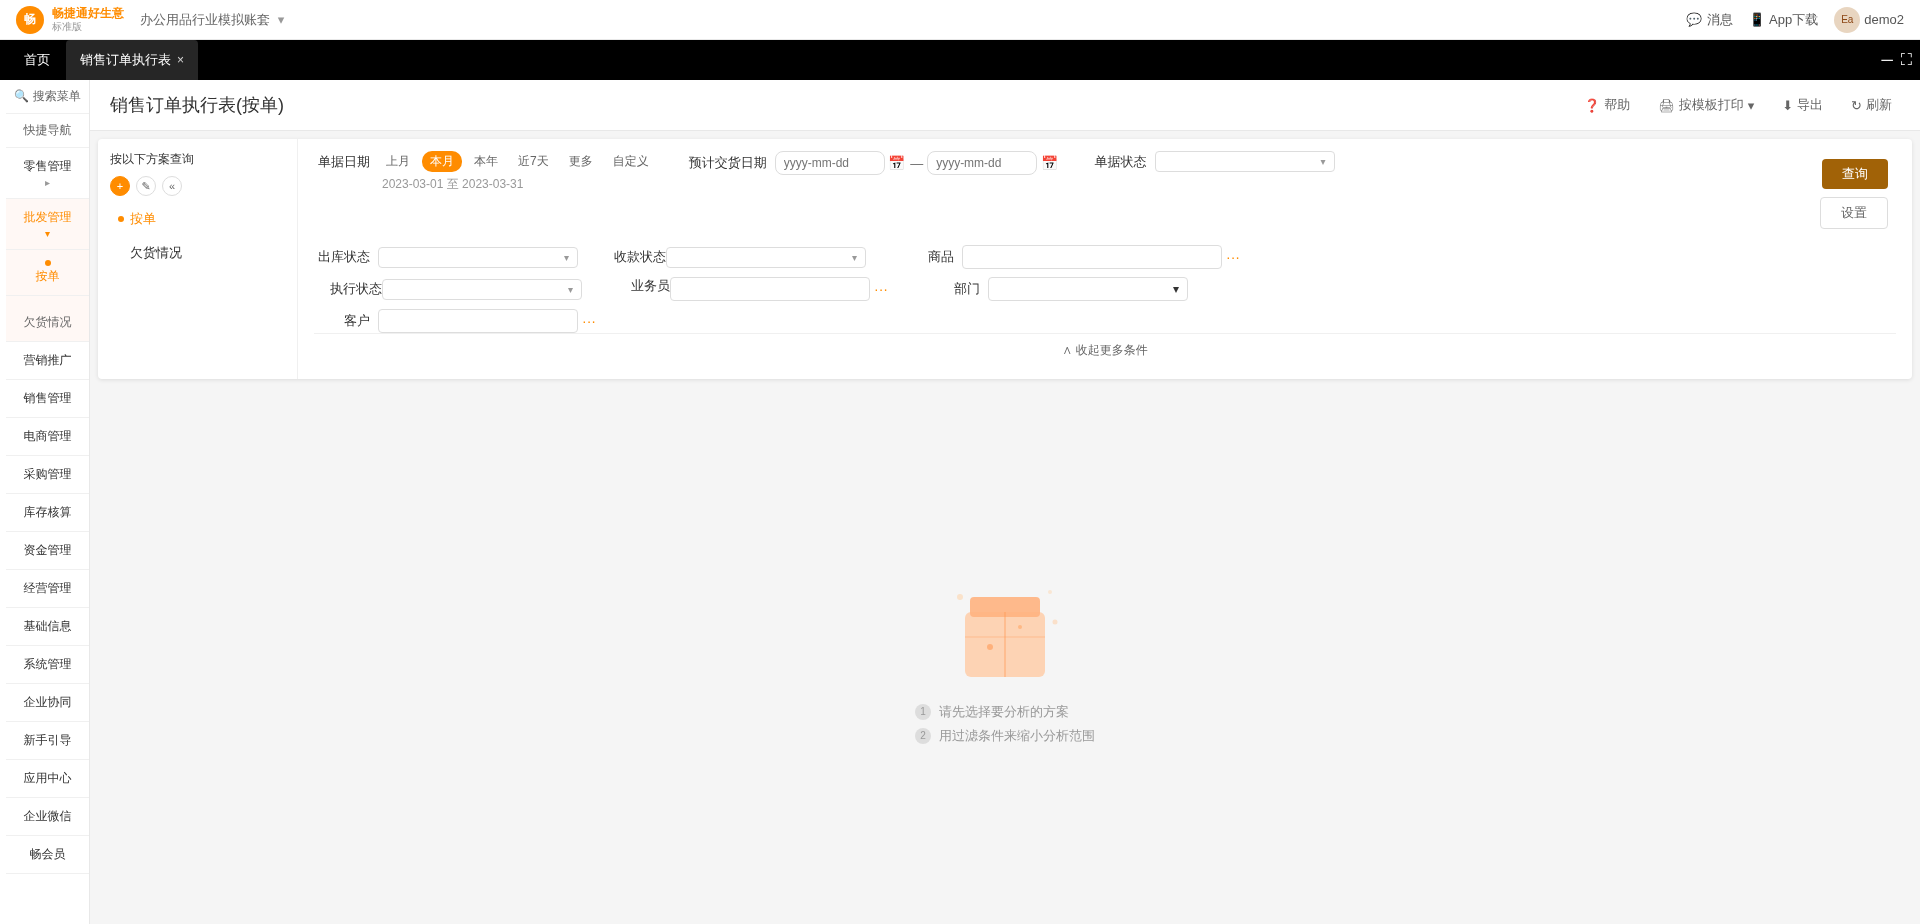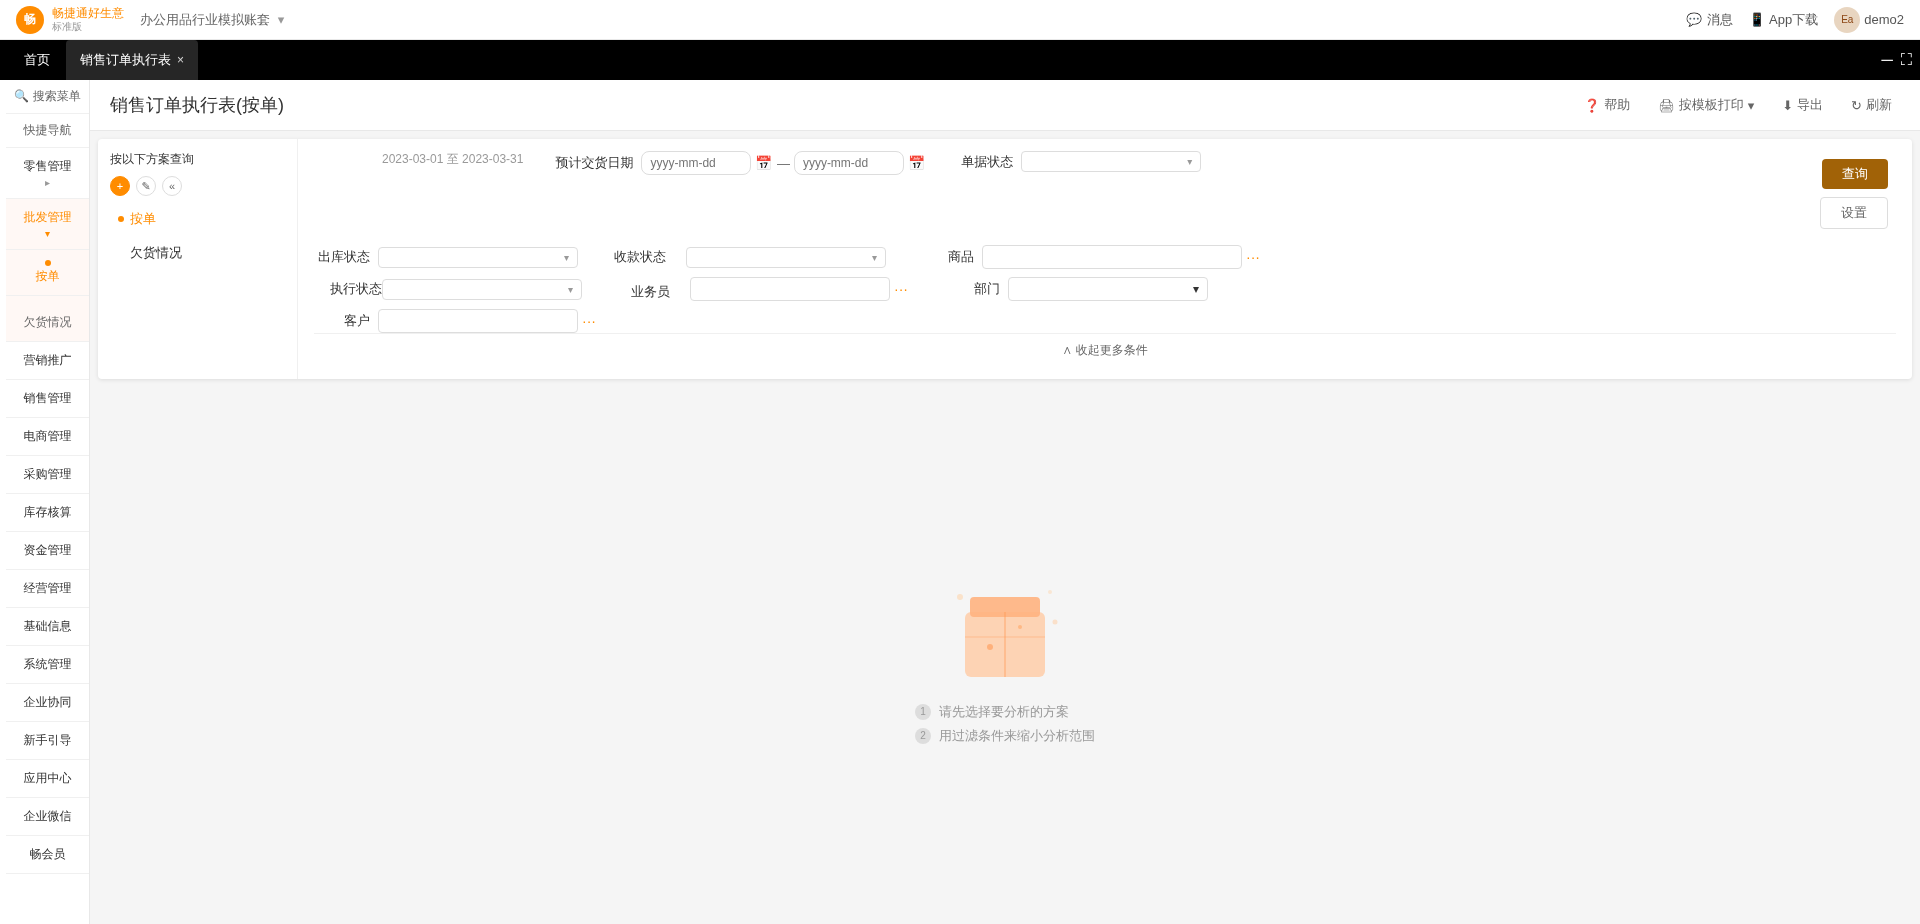--- a/index.html
+++ b/index.html
@@ -100,21 +100,21 @@
   </style>
 </head>
 <body>
 
 <div class="top-bar">
   <div class="top-bar-left">
     <div class="logo-icon">
       <span>畅</span>
     </div>
     <div style="display:flex;flex-direction:column;line-height:1.2;">
-      <span style="font-size:12px;font-weight:normal;color:#ff8c00;">畅捷通好生意</span>
+      <span style="font-size:12px;font-weight:bold;color:#ff8c00;">畅捷通好生意</span>
       <span style="font-size:10px;color:#999;">标准版</span>
     </div>
     <span style="font-size:13px;color:#666;margin-left:8px;">
       <span>办公用品行业模拟账套</span>
       <span style="margin-left:4px;color:#999;">▾</span>
     </span>
   </div>
   <div class="top-bar-right">
     <span>
       <span>💬</span>
@@ -267,20 +267,31 @@
           <div class="filter-left-menu-item">
             <span style="width:6px;height:6px;display:inline-block;"></span>
             <span>欠货情况</span>
           </div>
         </div>
 
         <div class="filter-right">
 
           <div style="display:flex;align-items:flex-start;gap:12px;">
             <div style="display:flex;flex-direction:column;gap:4px;">
+              <div style="display:flex;align-items:center;gap:8px;">
+                <span class="filter-cell-label">单据日期</span>
+                <div class="date-tabs">
+                  <span class="date-tab">上月</span>
+                  <span class="date-tab active">本月</span>
+                  <span class="date-tab">本年</span>
+                  <span class="date-tab">近7天</span>
+                  <span class="date-tab">更多</span>
+                  <span class="date-tab">自定义</span>
+                </div>
+              </div>
               <div style="padding-left:68px;font-size:12px;color:#999;">
                 <span>2023-03-01 至 2023-03-31</span>
               </div>
             </div>
 
             <div style="display:flex;align-items:center;gap:8px;margin-left:20px;">
               <span class="filter-cell-label">预计交货日期</span>
               <div class="date-range">
                 <input class="date-input" placeholder="yyyy-mm-dd" style="">
                 <span class="calendar-icon">📅</span>
@@ -309,21 +320,21 @@
           </div>
 
           <div style="display:flex;align-items:center;gap:12px;margin-top:8px;">
             <div style="display:flex;align-items:center;gap:8px;">
               <span class="filter-cell-label">出库状态</span>
               <div class="select-input" style="min-width:200px;">
                 <span></span>
                 <span class="arrow">▾</span>
               </div>
             </div>
-            <div style="display:flex;align-items:center;gap:20px;margin-left:20px;">
+            <div style="display:flex;align-items:center;gap:0;margin-left:20px;">
               <span class="filter-cell-label">收款状态</span>
               <div class="select-input" style="min-width:200px;">
                 <span></span>
                 <span class="arrow">▾</span>
               </div>
             </div>
             <div style="display:flex;align-items:center;gap:8px;margin-left:20px;">
               <span class="filter-cell-label">商品</span>
               <div style="display:flex;align-items:center;">
                 <input class="text-input" style="min-width: 260px;">
@@ -333,21 +344,21 @@
           </div>
 
           <div style="display:flex;align-items:center;gap:12px;margin-top:8px;">
             <div style="display:flex;align-items:center;gap:0;margin-left:12px;">
               <span class="filter-cell-label">执行状态</span>
               <div class="select-input" style="min-width:200px;">
                 <span></span>
                 <span class="arrow">▾</span>
               </div>
             </div>
-            <div style="display:flex;align-items:flex-end;gap:20px;margin-left:20px;">
+            <div style="display:flex;align-items:flex-start;gap:0;margin-left:20px;">
               <span class="filter-cell-label">业务员</span>
               <div style="display:flex;align-items:center;">
                 <input class="text-input" style="min-width: 200px;">
                 <span class="dots-btn">···</span>
               </div>
             </div>
             <div style="display:flex;align-items:center;gap:8px;margin-left:20px;">
               <span class="filter-cell-label">部门</span>
               <div class="dept-select" style="min-width:200px;">
                 <span></span>

